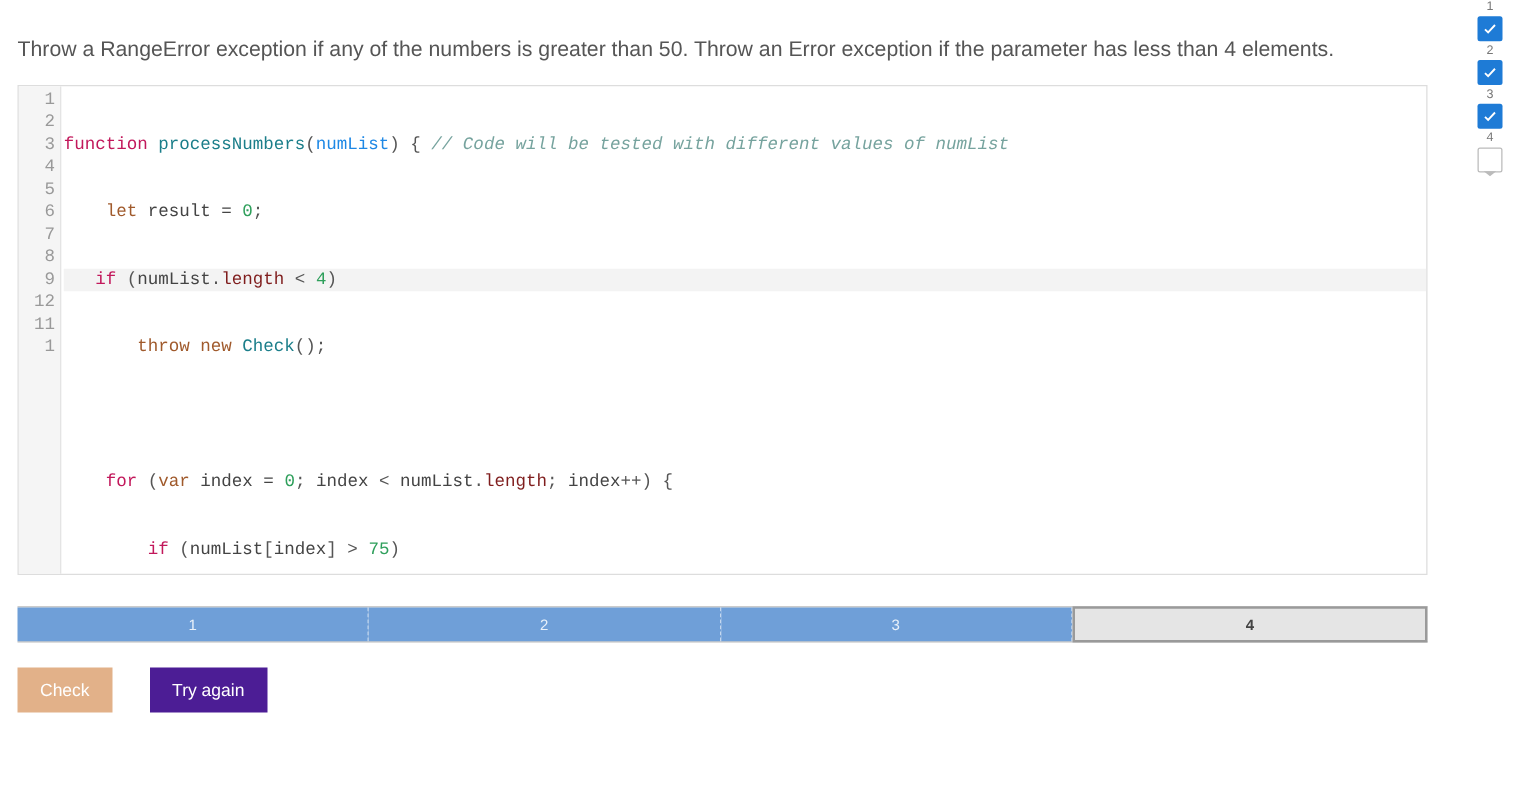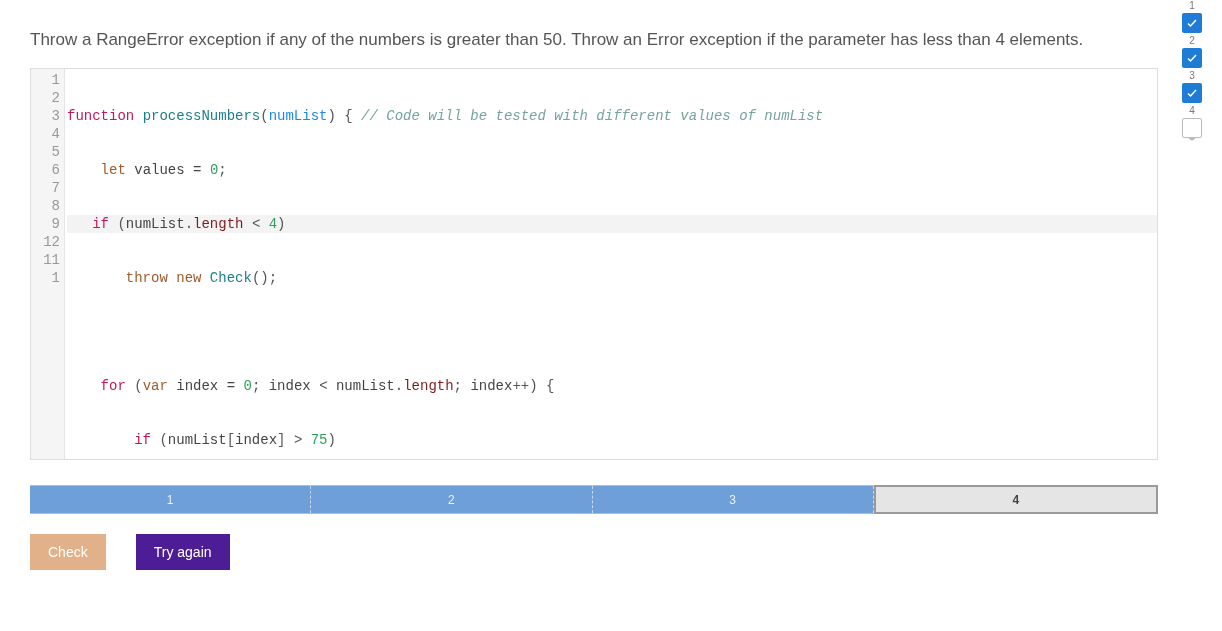--- a/index.html
+++ b/index.html
@@ -11,21 +11,21 @@
     color: #444;
     overflow: hidden;
   }
   .page {
     position: relative;
     width: 1222px;
     height: 631px;
   }
   .main {
     position: absolute;
-    left: 30px;
+    left: 14px;
     top: 0;
     width: 1128px;
   }
   .instruction {
     font-size: 17px;
     line-height: 28px;
     color: #555;
     margin-top: 26px;
     margin-bottom: 14px;
   }
@@ -180,21 +180,21 @@
         <div>6</div>
         <div>7</div>
         <div>8</div>
         <div>9</div>
         <div>12</div>
         <div>11</div>
         <div>1</div>
       </div>
       <div class="code">
         <div class="ln"><span class="kw">function</span> <span class="fn">processNumbers</span><span class="pun">(</span><span class="id">numList</span><span class="pun">)</span><span class="pun"> { </span><span class="cmt">// Code will be tested with different values of numList</span></div>
-        <div class="ln"><span>    </span><span class="kw2">let</span><span> </span><span>values</span><span> = </span><span class="num">0</span><span class="pun">;</span></div>
+        <div class="ln"><span>    </span><span class="kw2">let</span><span> </span><span>result</span><span> = </span><span class="num">0</span><span class="pun">;</span></div>
         <div class="ln hl"><span>   </span><span class="kw">if</span><span class="pun"> (</span><span>numList</span><span class="pun">.</span><span class="prop">length</span><span class="op"> &lt; </span><span class="num">4</span><span class="pun">)</span></div>
         <div class="ln"><span>       </span><span class="kw2">throw</span><span> </span><span class="kw2">new</span><span> </span><span class="cls">Check</span><span class="pun">();</span></div>
         <div class="ln"><span></span></div>
         <div class="ln"><span>    </span><span class="kw">for</span><span class="pun"> (</span><span class="kw2">var</span><span> </span><span>index</span><span> = </span><span class="num">0</span><span class="pun">; </span><span>index</span><span class="op"> &lt; </span><span>numList</span><span class="pun">.</span><span class="prop">length</span><span class="pun">; </span><span>index</span><span class="pun">++) {</span></div>
         <div class="ln"><span>        </span><span class="kw">if</span><span class="pun"> (</span><span>numList</span><span class="pun">[</span><span>index</span><span class="pun">]</span><span class="op"> &gt; </span><span class="num">75</span><span class="pun">)</span></div>
         
         
         
         
         

